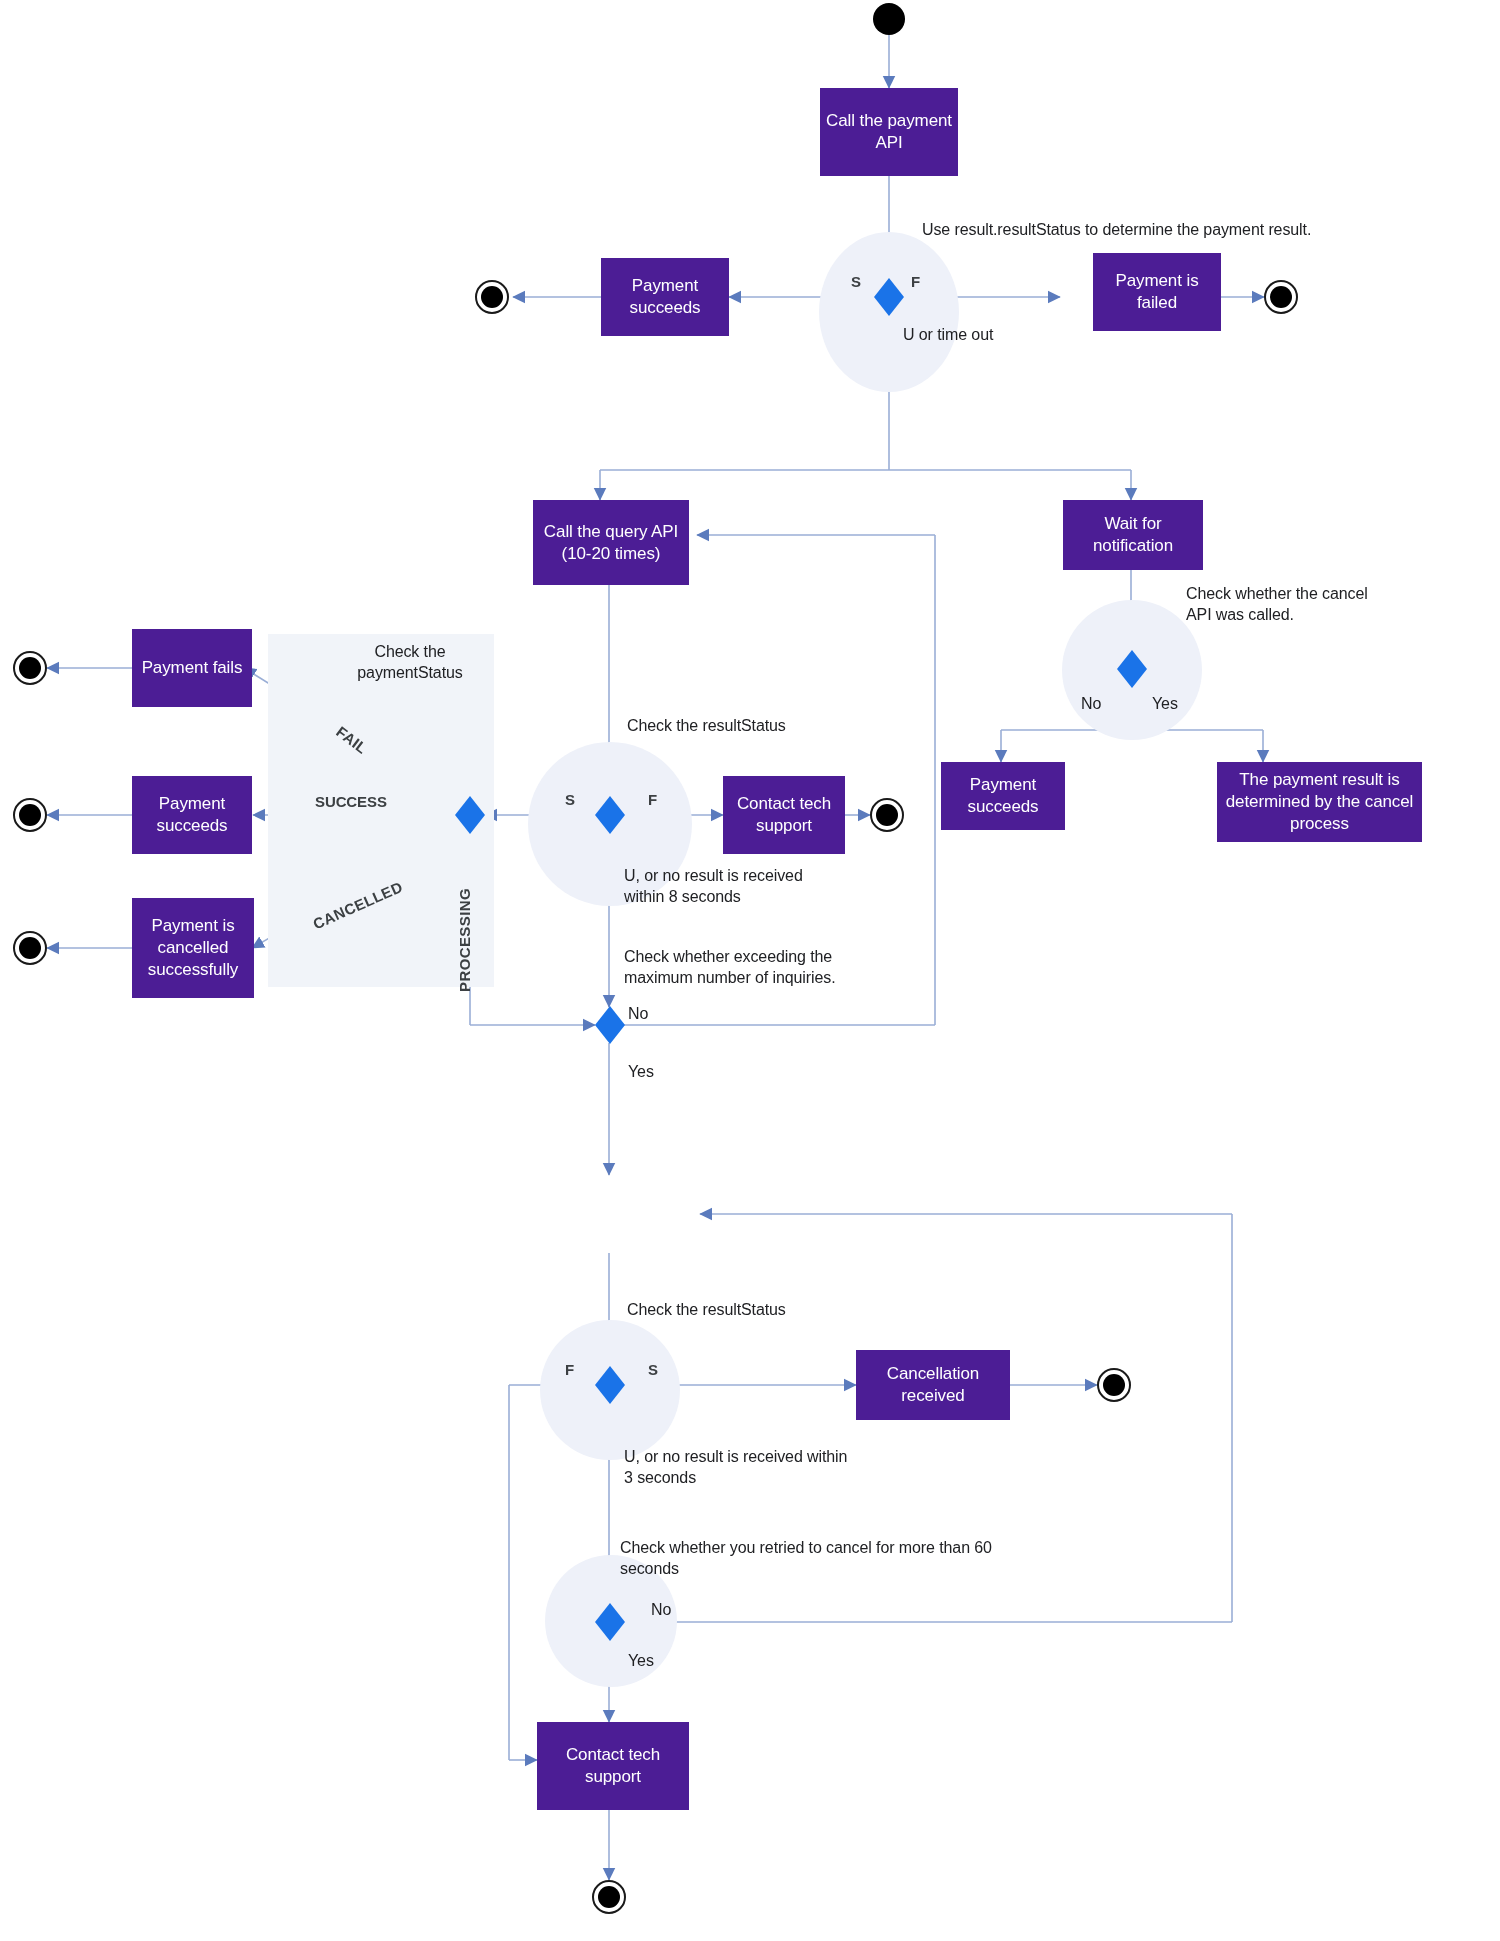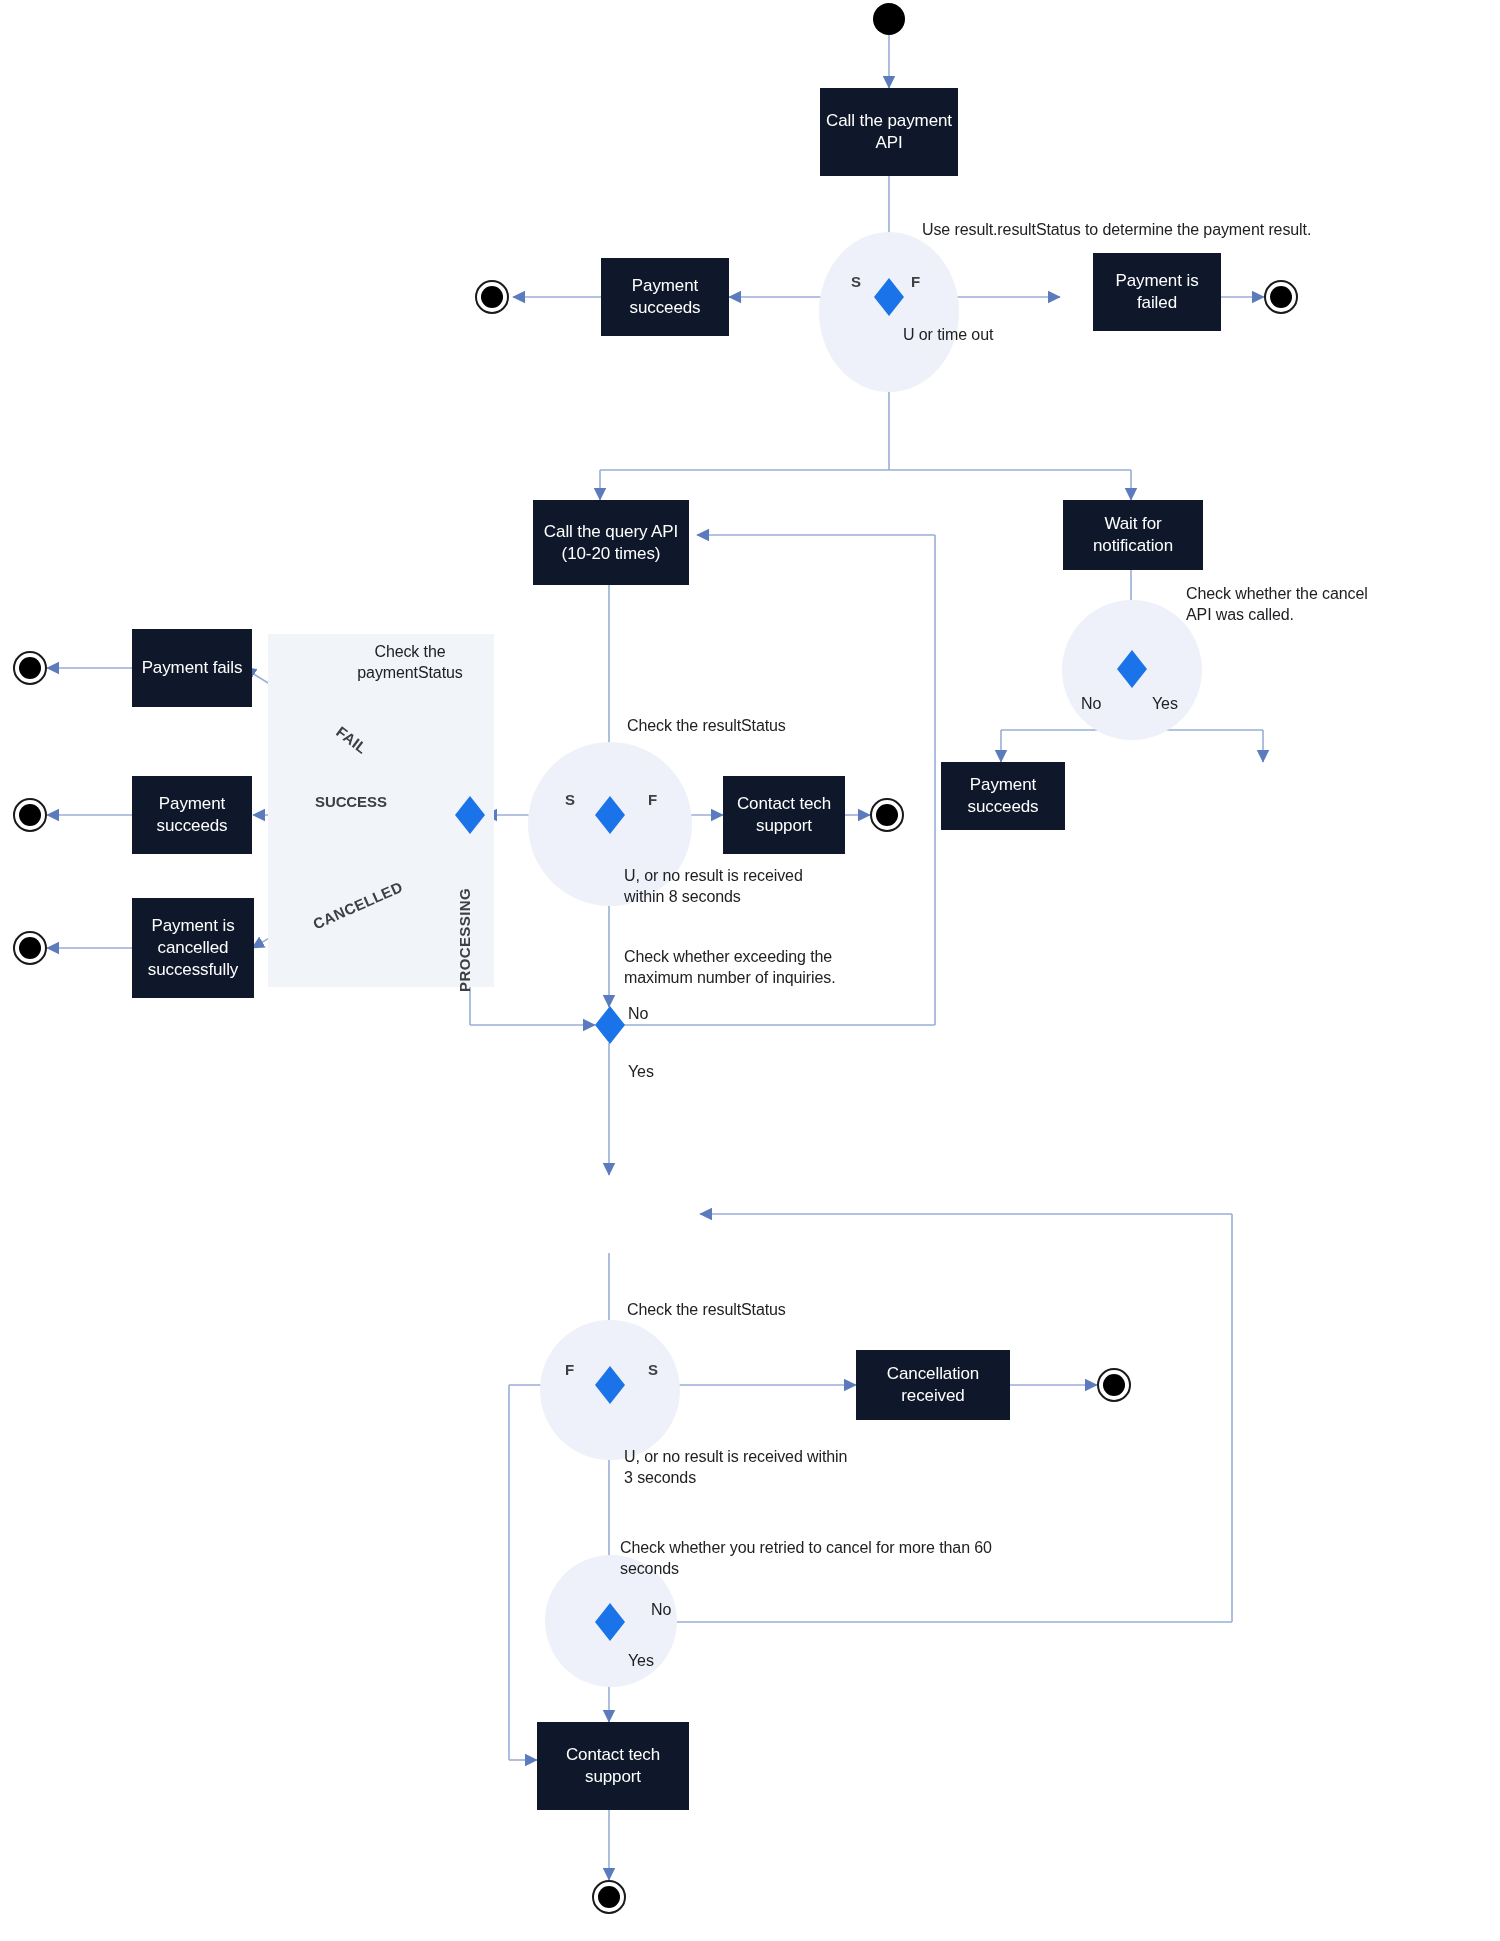--- a/index.html
+++ b/index.html
@@ -26,21 +26,21 @@
     position: absolute;
     left: 0; top: 0;
     width: 1500px;
     height: 1941px;
     pointer-events: none;
   }
   
   .node {
     position: absolute;
     box-sizing: border-box;
-    background: #0f172a;
+    background: #4c1d95;
     color: #ffffff;
     display: flex;
     align-items: center;
     justify-content: center;
     text-align: center;
     font-size: 17px;
     line-height: 1.28;
     padding: 10px 4px;
     letter-spacing: -0.1px;
   }
@@ -278,20 +278,25 @@
 
   <div class="diamond" style="left:595px; top:1006px;"></div>
 
   <div class="diamond" style="left:1117px; top:650px;"></div>
 
   <div class="node" style="left:941px; top:762px; width:124px; height:68px;">
     <span>Payment
 succeeds</span>
   </div>
 
+  <div class="node" style="left:1217px; top:762px; width:205px; height:80px;">
+    <span>The payment result is
+determined by the
+cancel process</span>
+  </div>
 
 
   <div class="diamond" style="left:595px; top:1366px;"></div>
 
   <div class="node" style="left:856px; top:1350px; width:154px; height:70px;">
     <span>Cancellation
 received</span>
   </div>
   <div class="endnode" style="left:1097px; top:1368px;"></div>
 

